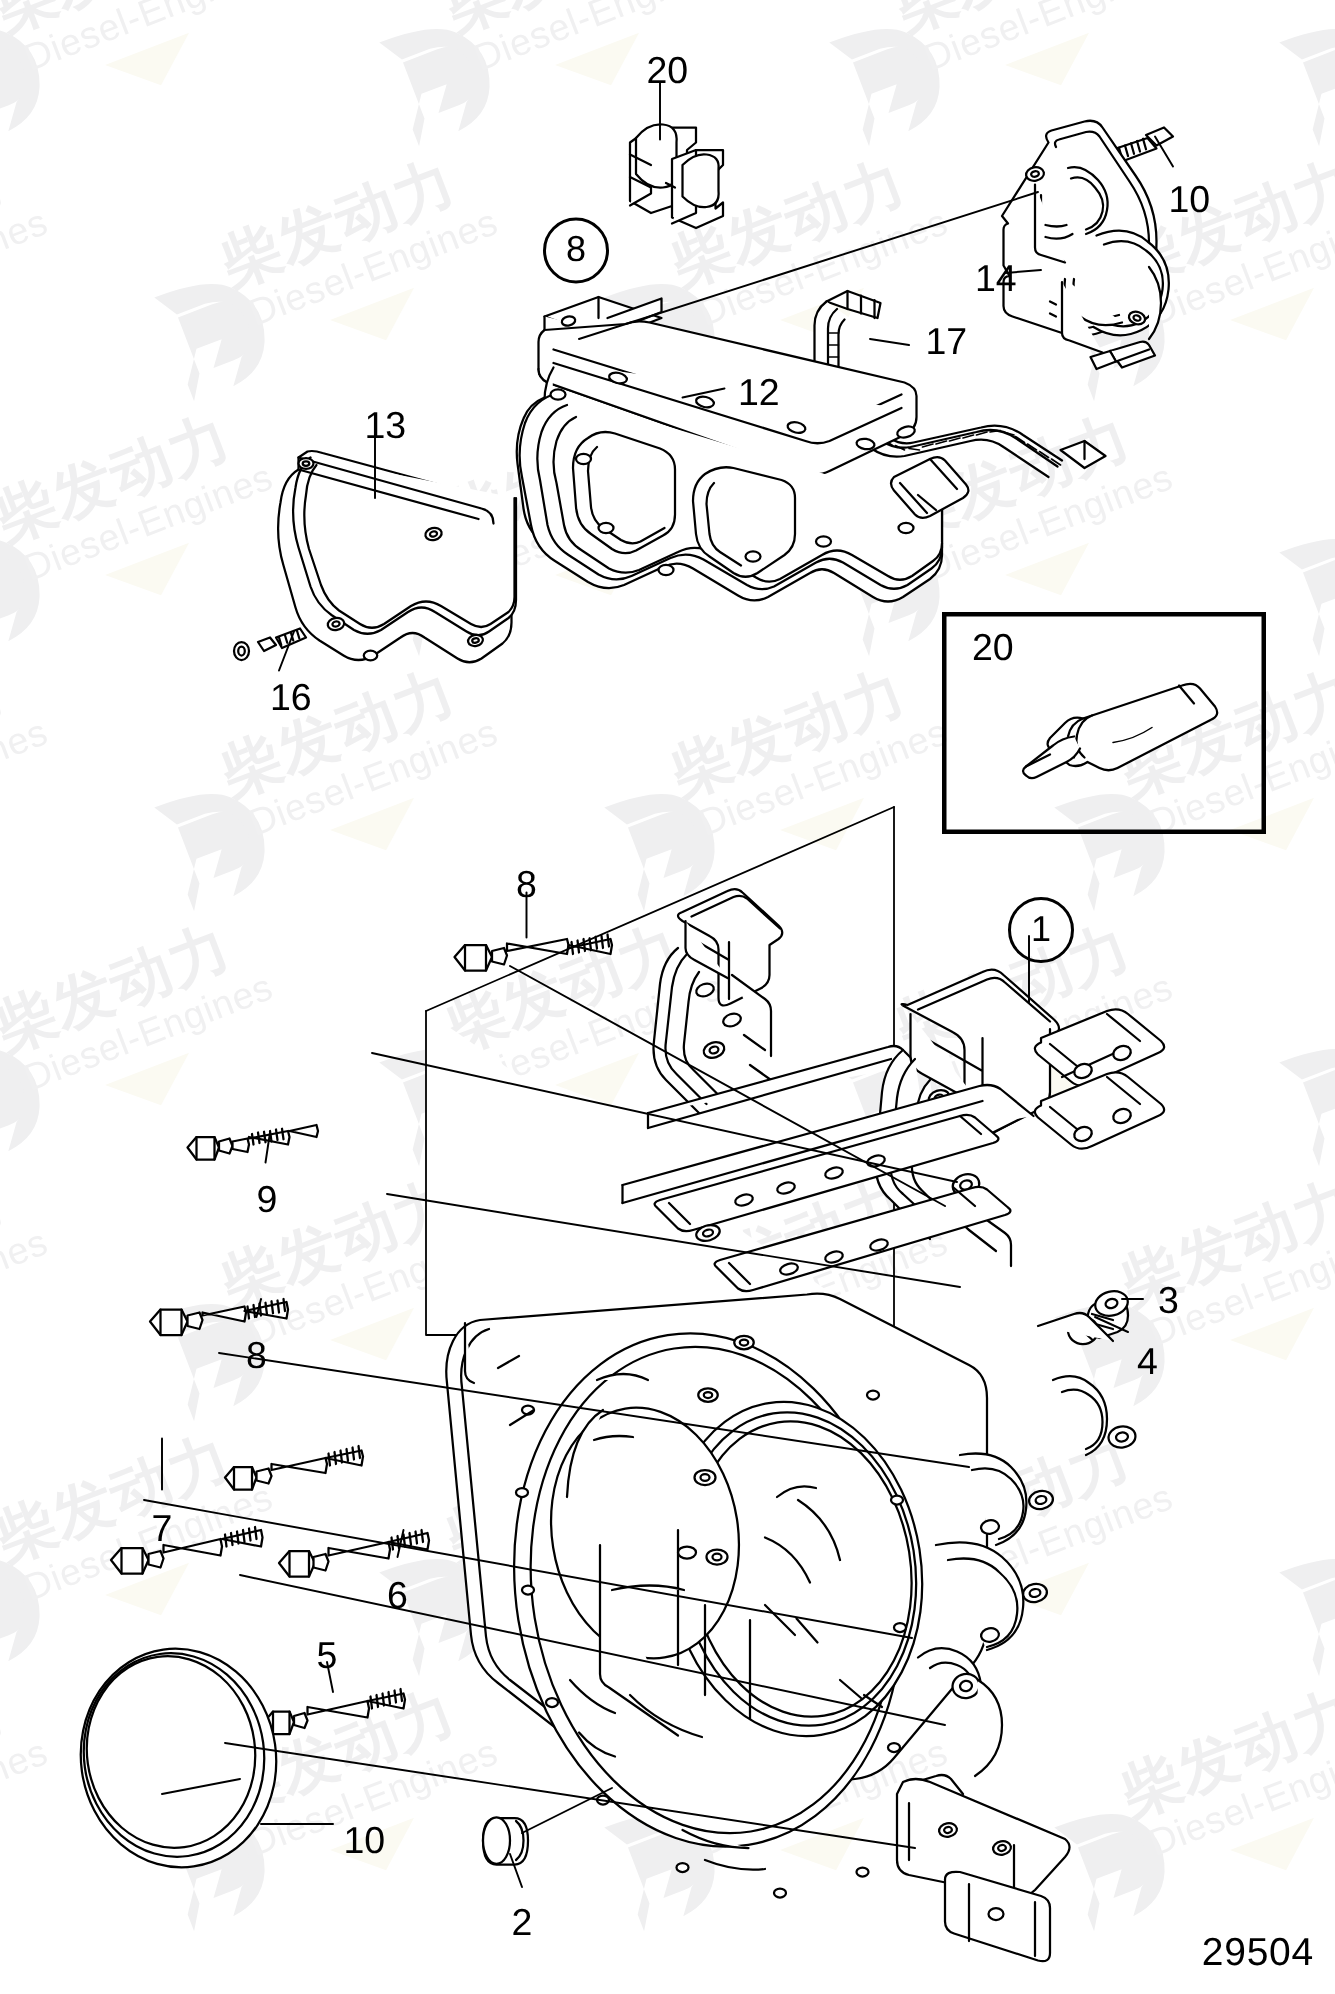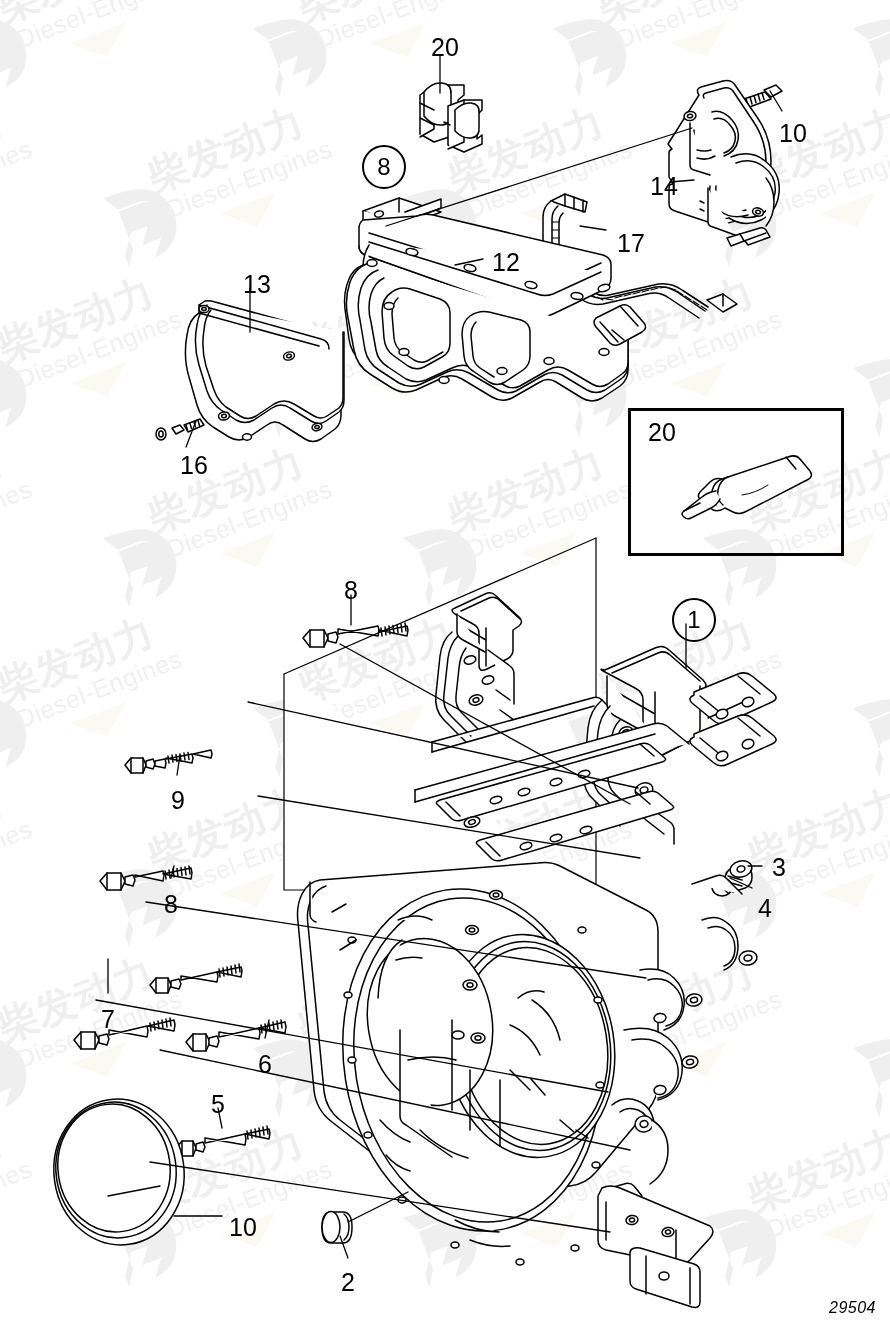--- a/index.html
+++ b/index.html
@@ -72,21 +72,21 @@
   }
   .lbl.circ{
     width:40px;height:40px;border:2.2px solid #000;border-radius:50%;
     display:flex;align-items:center;justify-content:center;
     font-size:24px;background:transparent;
   }
   .lbl.boxnum{font-size:25px;}
   #partno{
     position:absolute;right:14px;bottom:12px;
     font-family:"Liberation Sans", sans-serif;
-    font-size:16px;color:#000;z-index:6;letter-spacing:0.5px;font-style:italic;
+    font-size:26px;color:#000;z-index:6;letter-spacing:0.5px;
   }
   #sealbox{
     position:absolute;
     border:3.4px solid #000;background:transparent;
     z-index:4;
   }
 </style>
 </head>
 <body>
 
@@ -931,20 +931,20 @@
       <div class="lbl" style="left: 101px; top: 1007px;">7</div>
       <div class="lbl" style="left: 344px; top: 578px;">8</div>
       <div class="lbl" style="left: 164px; top: 892px;">8</div>
       <div class="lbl" style="left: 171px; top: 788px;">9</div>
       <div class="lbl circ" style="left: 362px; top: 145px;">8</div>
       <div class="lbl" style="left: 492px; top: 250px; text-align: right;">12</div>
       <div class="lbl" style="left: 243px; top: 272px;">13</div>
       <div class="lbl" style="left: 180px; top: 453px;">16</div>
       <div class="lbl" style="left: 650px; top: 174px;">14</div>
       <div class="lbl" style="left: 779px; top: 121px;">10</div>
-      <div class="lbl" style="left: 617px; top: 231px;">17</div>
+      <div class="lbl" style="left: 617px; top: 216px;">17</div>
       <div class="lbl boxnum" style="left: 648px; top: 420px;">20</div>
       <div class="lbl" style="left: 431px; top: 35px;">20</div>
       <div class="lbl" style="left: 229px; top: 1215px;">10</div>
     </div>
 
   <div id="partno">29504</div>
 </div>
 
 </body></html>

